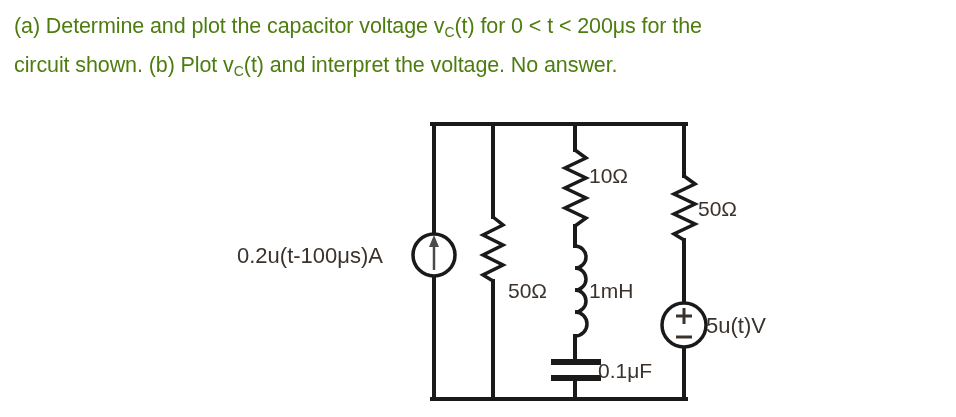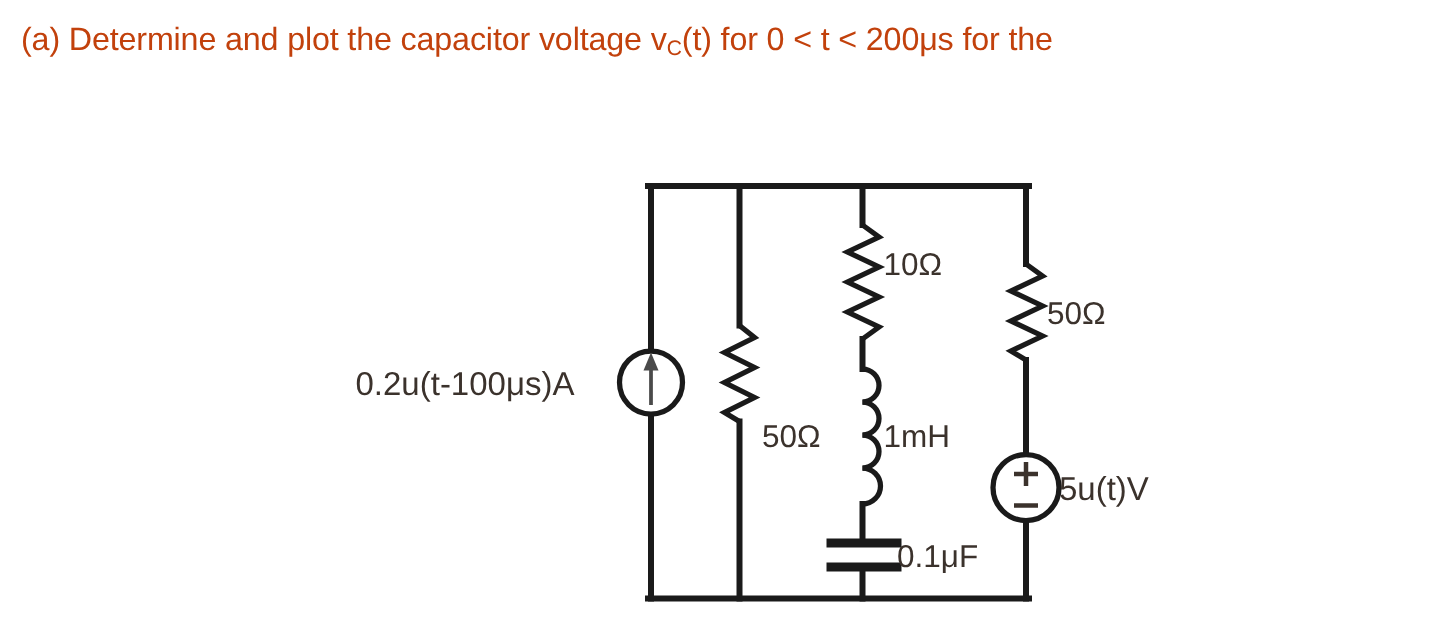--- a/index.html
+++ b/index.html
@@ -14,21 +14,21 @@
     overflow: hidden;
     font-family: "Liberation Sans", sans-serif;
   }
   #problem-statement {
     position: absolute;
     left: 14px;
     top: 10px;
     width: 928px;
     font-size: 21.5px;
     line-height: 33px;
-    color: #c2410c;
+    color: #4d7c0f;
     font-family: "Liberation Sans", sans-serif;
     letter-spacing: -0.1px;
   }
   #problem-statement .sub {
     font-size: 14px;
     vertical-align: -0.28em;
     letter-spacing: 0;
   }
   #circuit-figure {
     position: absolute;
@@ -50,20 +50,21 @@
     font-size: 22px;
     fill: #3b322c;
   }
 </style>
 </head>
 <body>
 
 <div id="problem-statement">
   <span><span>(a) Determine and plot the capacitor voltage v</span><span class="sub">C</span><span>(t) for 0 &lt; t &lt; 200μs for the</span></span>
   <br>
+  <span><span>circuit shown. (b) Plot v</span><span class="sub">C</span><span>(t) and interpret the voltage. No answer.</span></span>
 </div>
 
 <div id="circuit-figure">
 <svg width="956" height="313" viewBox="0 0 956 313" xmlns="http://www.w3.org/2000/svg">
 
   <g stroke="#1a1a1a" stroke-width="4" fill="none" stroke-linecap="square">
 
     <line x1="432" y1="20" x2="686" y2="20"></line>
 
     <line x1="432" y1="295" x2="686" y2="295"></line>

